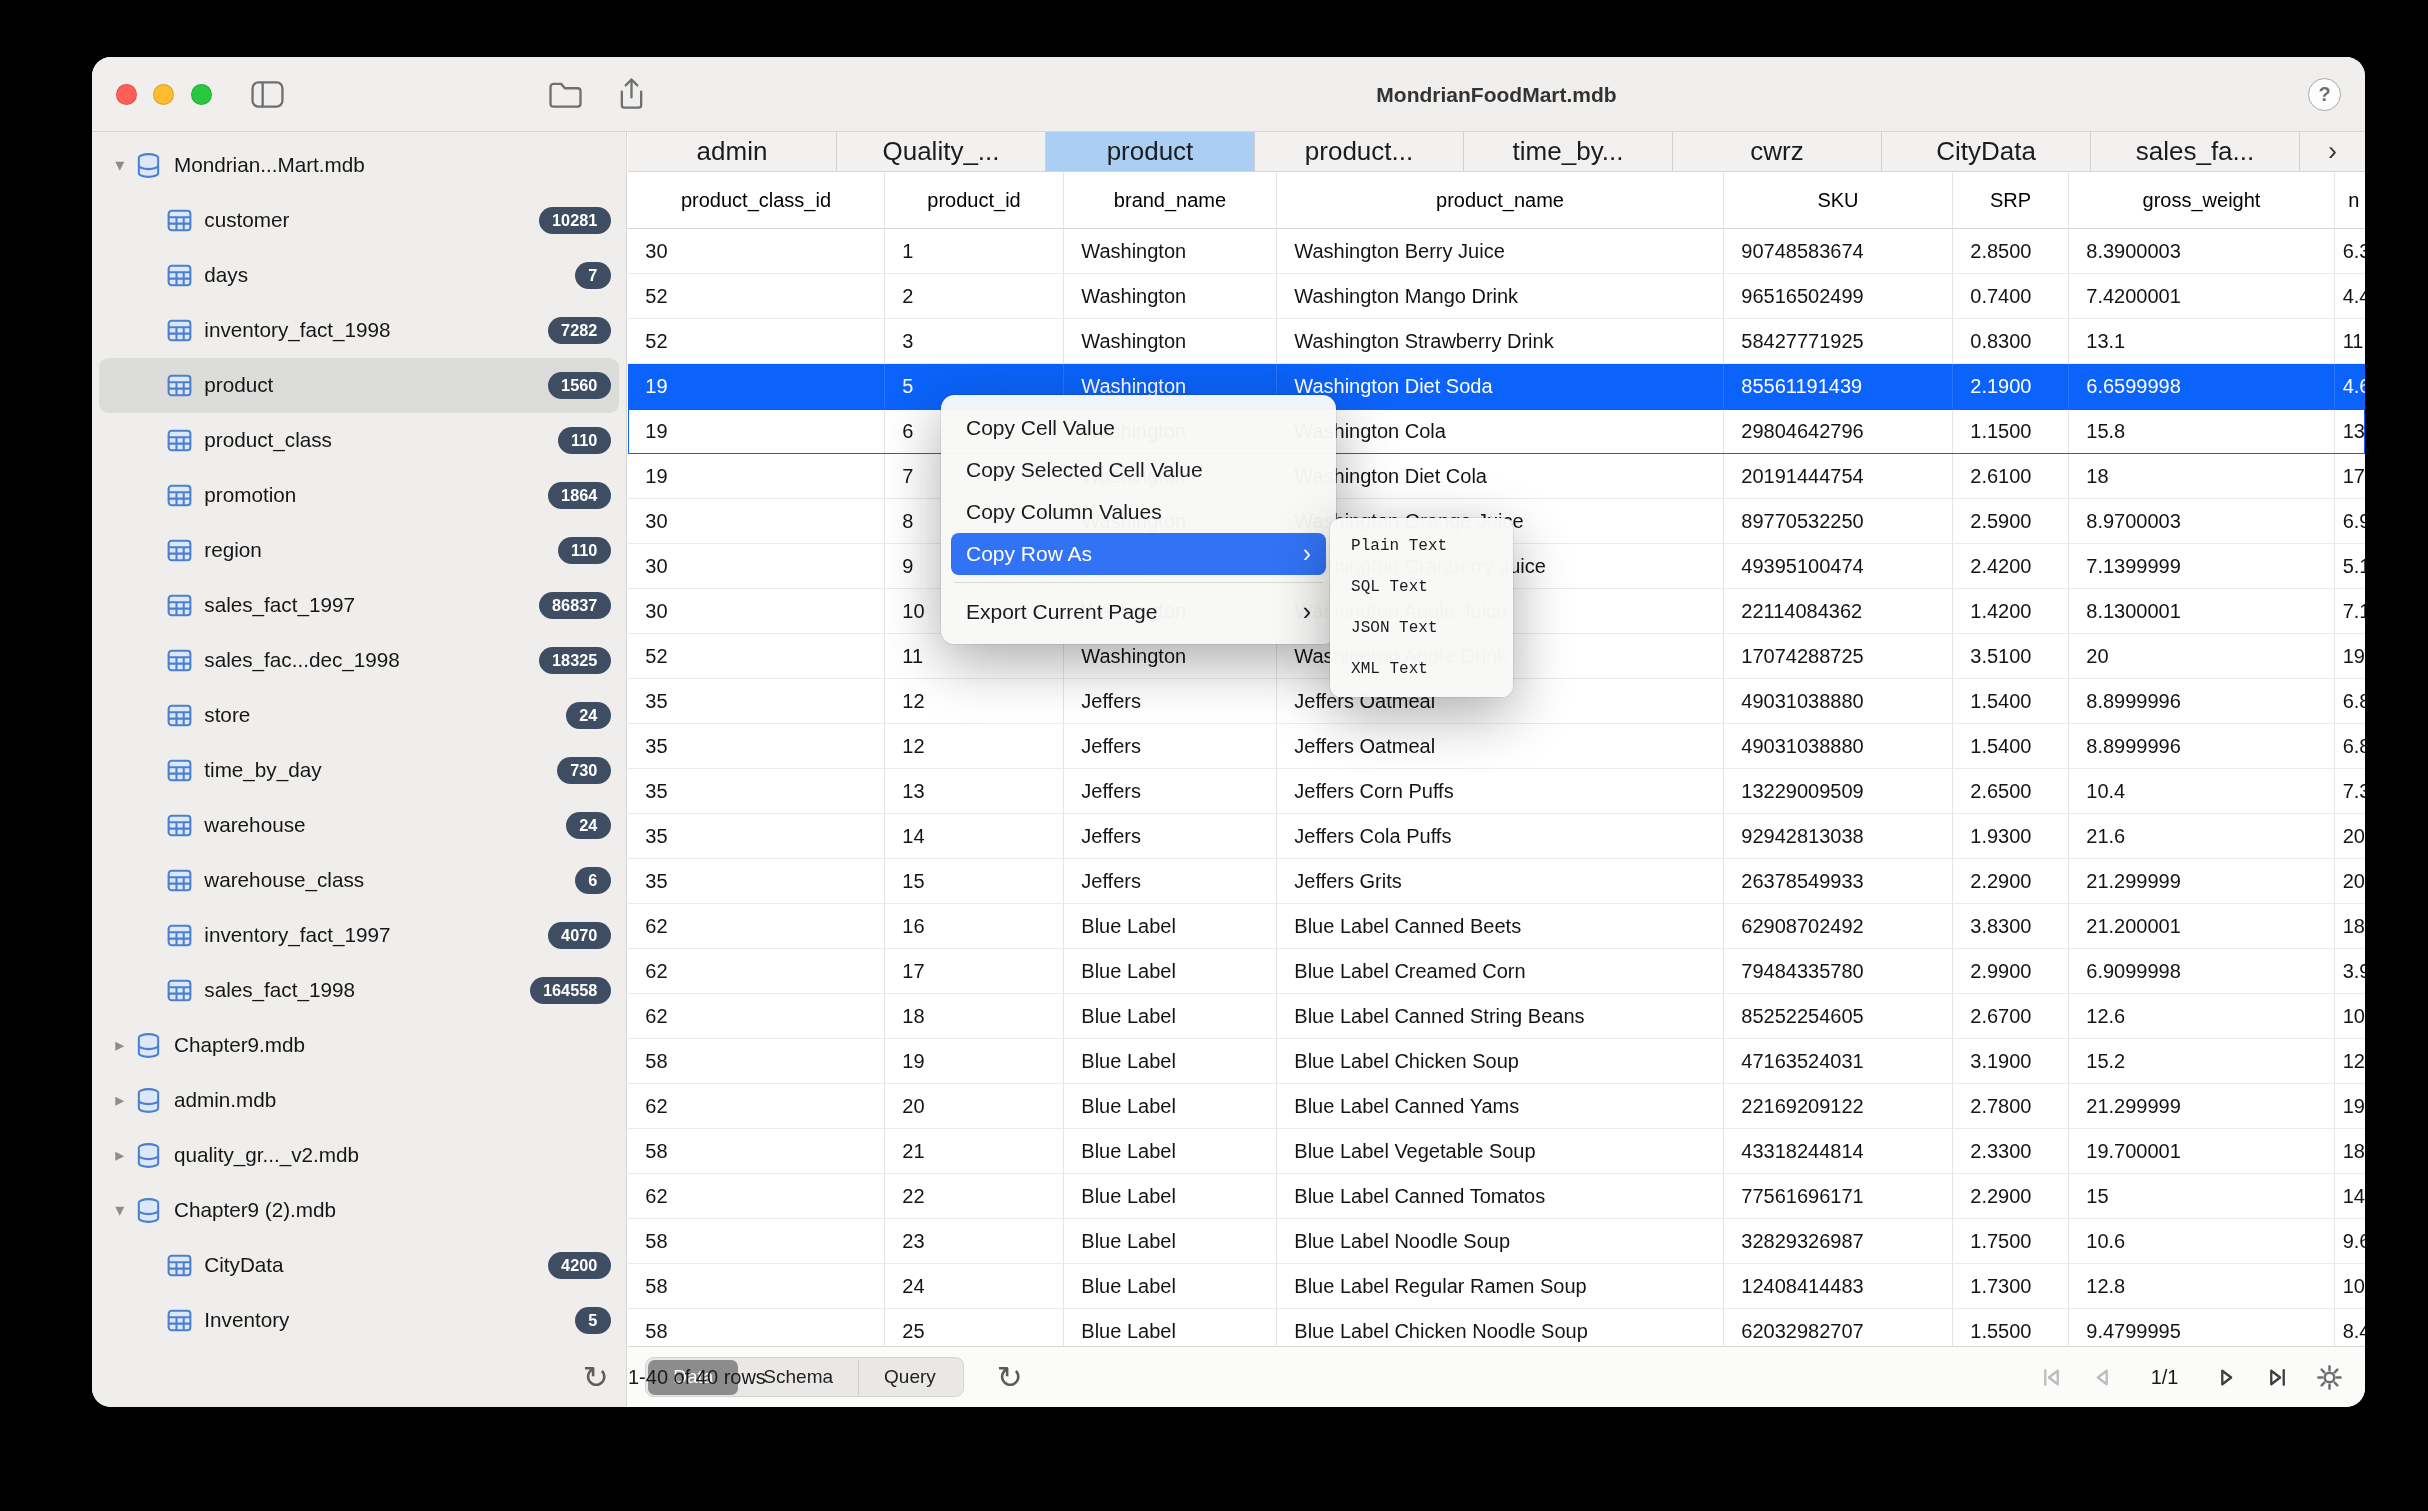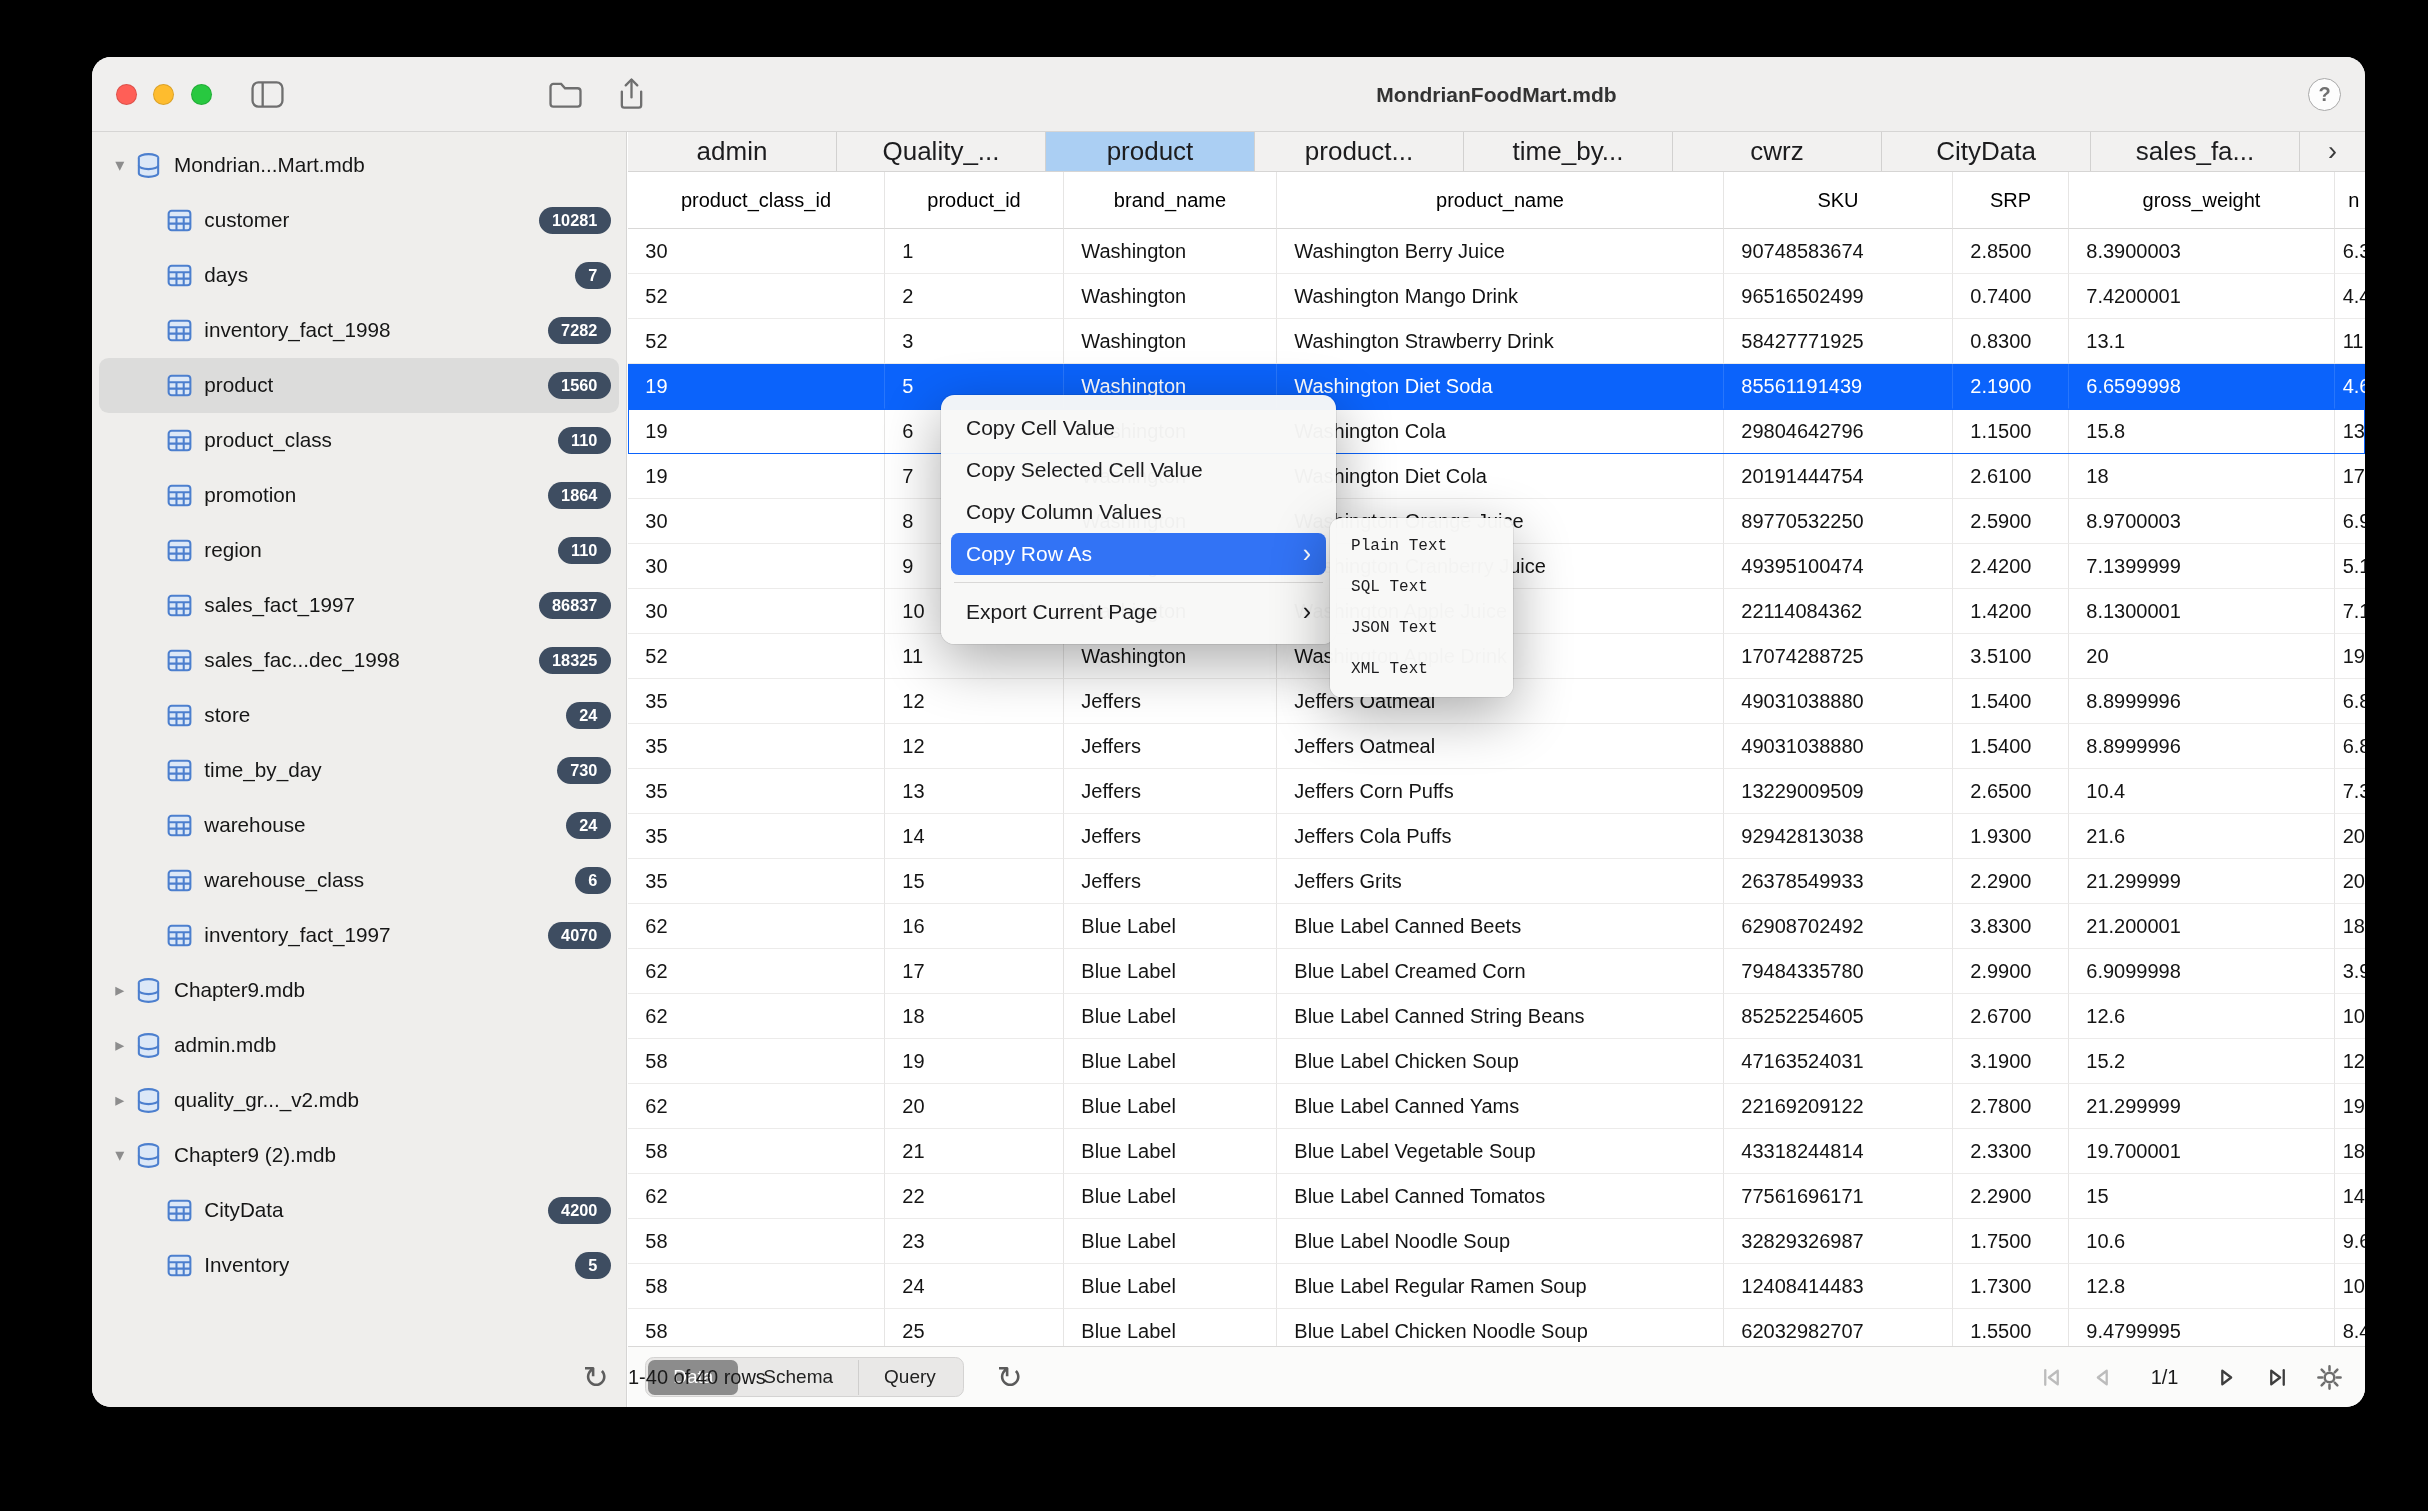--- a/index.html
+++ b/index.html
@@ -325,20 +325,33 @@
           <svg width="29" height="29" viewBox="0 0 24 24">
               <g fill="#dce8f7" stroke="#4c7fce" stroke-width="1.7">
                 <rect x="3" y="4" width="18" height="16" rx="2.5"></rect>
                 <path fill="none" d="M3 9.3 h18 M3 14.6 h18 M9.5 9.3 V20 M15.5 9.3 V20"></path>
               </g>
             </svg>
         </span>
         <span class="lbl">inventory_fact_1997</span>
         <span class="badge">4070</span>
       </div>
+        <div class="side-item tbl">
+
+        <span class="ic tbl-ic">
+          <svg width="29" height="29" viewBox="0 0 24 24">
+              <g fill="#dce8f7" stroke="#4c7fce" stroke-width="1.7">
+                <rect x="3" y="4" width="18" height="16" rx="2.5"></rect>
+                <path fill="none" d="M3 9.3 h18 M3 14.6 h18 M9.5 9.3 V20 M15.5 9.3 V20"></path>
+              </g>
+            </svg>
+        </span>
+        <span class="lbl">sales_fact_1998</span>
+        <span class="badge">164558</span>
+      </div>
         <div class="side-item db collapsed">
         <span class="chev"></span>
         <span class="ic db-ic">
           <svg width="29" height="29" viewBox="0 0 24 24">
               <g fill="#dce8f7" stroke="#4c7fce" stroke-width="1.7">
                 <ellipse cx="12" cy="5.6" rx="8" ry="3"></ellipse>
                 <path d="M4 5.6 v12.8 c0 1.66 3.58 3 8 3 s8 -1.34 8 -3 V5.6"></path>
                 <path fill="none" d="M4 12 c0 1.66 3.58 3 8 3 s8 -1.34 8 -3"></path>
               </g>
             </svg>

